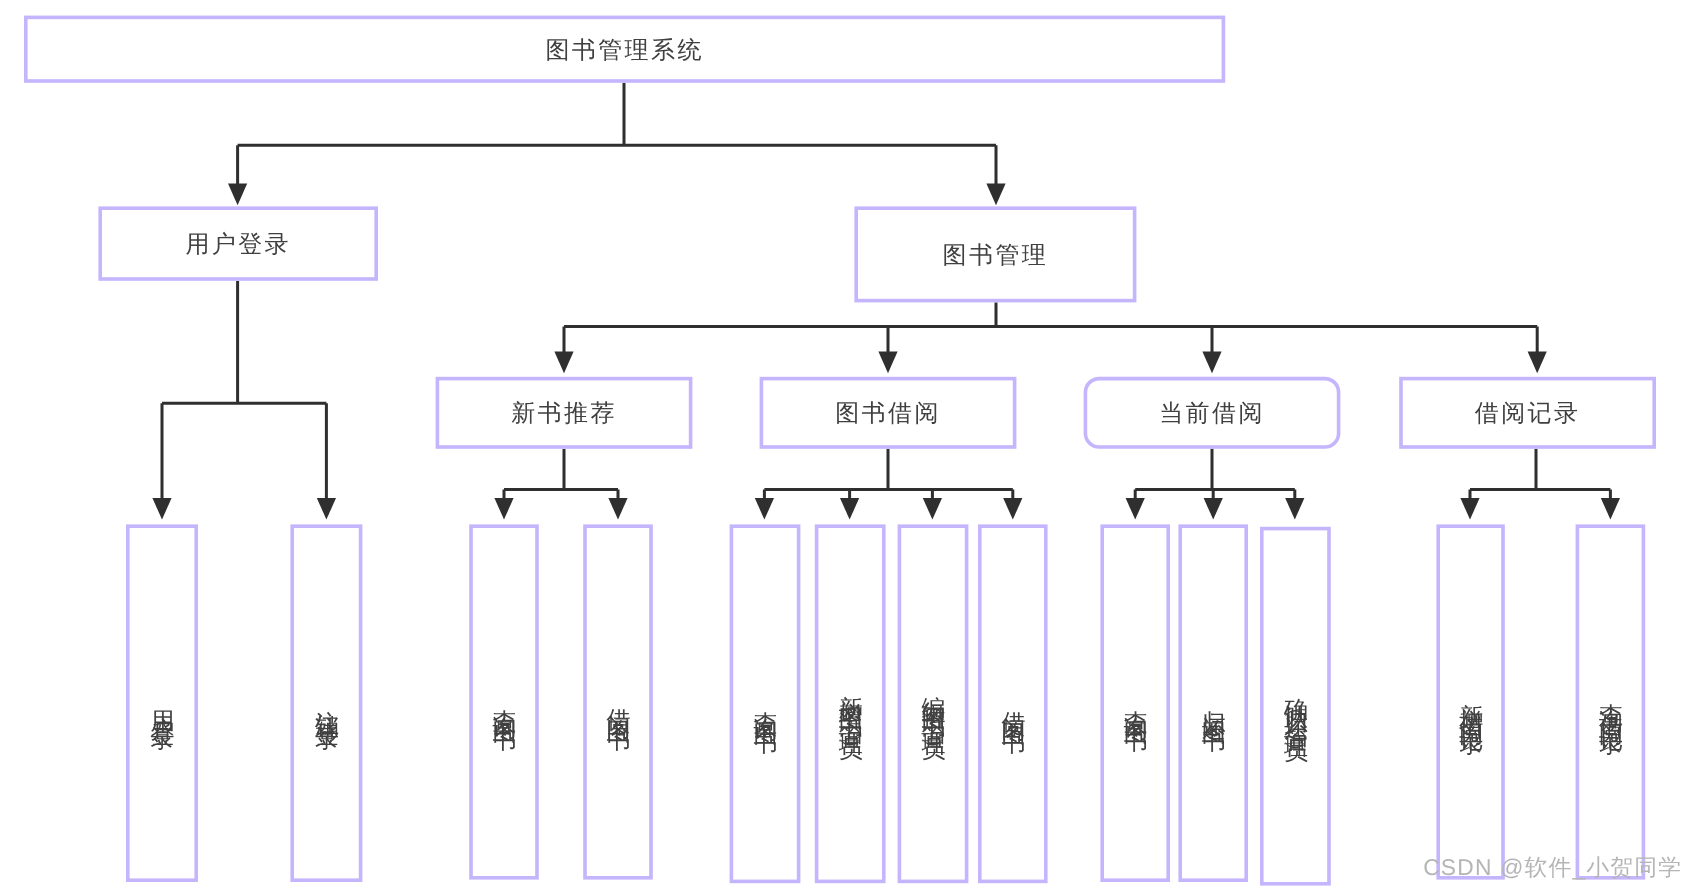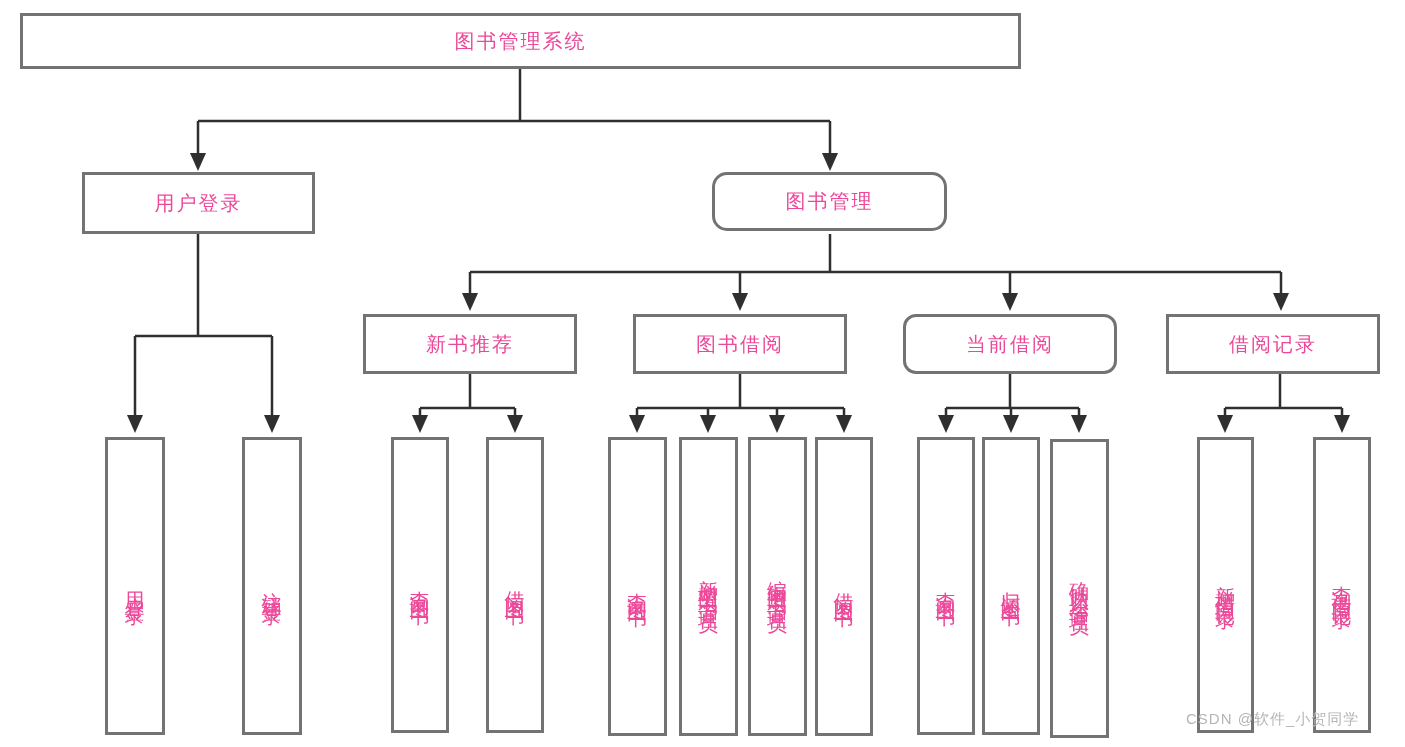--- a/index.html
+++ b/index.html
@@ -3,51 +3,51 @@
 <meta charset="utf-8">
 <style>
   html,body{margin:0;padding:0;background:#fff;}
   #canvas{
     position:relative;width:1405px;height:747px;background:#ffffff;
     font-family:"Liberation Sans","DejaVu Sans",sans-serif;overflow:hidden;
   }
   #connector-svg{position:absolute;left:0;top:0;width:1405px;height:747px;z-index:1;}
   .hbox,.vbox{
     position:absolute;box-sizing:border-box;background:#ffffff;
-    border:3px solid #737373;display:flex;align-items:center;justify-content:center;
-    color:#ec4899;font-size:20px;z-index:2;
+    border:3px solid #c4b5fd;display:flex;align-items:center;justify-content:center;
+    color:#404040;font-size:20px;z-index:2;
   }
   .hbox{letter-spacing:2px;}
   .vbox{writing-mode:vertical-rl;text-orientation:mixed;letter-spacing:5px;line-height:1;}
   
   #n-root{left:20px;top:13px;width:1001px;height:56px;}
   
   #n-user-login{left:82px;top:172px;width:233px;height:62px;}
-  #n-book-mgmt{left:712px;top:172px;width:235px;height:59px;border-radius:15px;}
+  #n-book-mgmt{left:712px;top:172px;width:235px;height:80px;}
   
   #n-new-book{left:363px;top:314px;width:214px;height:60px;}
   #n-book-borrow{left:633px;top:314px;width:214px;height:60px;}
   #n-cur-borrow{left:903px;top:314px;width:214px;height:60px;border-radius:13px;}
   #n-records{left:1166px;top:314px;width:214px;height:60px;}
   
   #l-login{left:105px;top:437px;width:60px;height:298px;}
   #l-logout{left:242px;top:437px;width:60px;height:298px;}
   #l-q1{left:391px;top:437px;width:58px;height:296px;}
   #l-b1{left:486px;top:437px;width:58px;height:296px;}
   #l-q2{left:608px;top:437px;width:59px;height:299px;}
   #l-add{left:679px;top:437px;width:59px;height:299px;}
   #l-edit{left:748px;top:437px;width:59px;height:299px;}
   #l-b2{left:815px;top:437px;width:58px;height:299px;}
   #l-q3{left:917px;top:437px;width:58px;height:298px;}
   #l-ret{left:982px;top:437px;width:58px;height:298px;}
   #l-conf{left:1050px;top:439px;width:59px;height:299px;}
   #l-addrec{left:1197px;top:437px;width:57px;height:296px;}
   #l-qrec{left:1313px;top:437px;width:58px;height:296px;}
   #watermark{
-    position:absolute;left:1186px;top:710px;font-size:15px;letter-spacing:1px;
+    position:absolute;left:1186px;top:710px;font-size:19px;letter-spacing:1px;
     color:#b5b5b5;z-index:5;white-space:nowrap;
   }
 </style>
 </head>
 <body>
 
 <div id="canvas">
 
   <svg id="connector-svg" viewBox="0 0 1405 747" xmlns="http://www.w3.org/2000/svg">
     <g stroke="#2f2f2f" stroke-width="2.5" fill="none">

